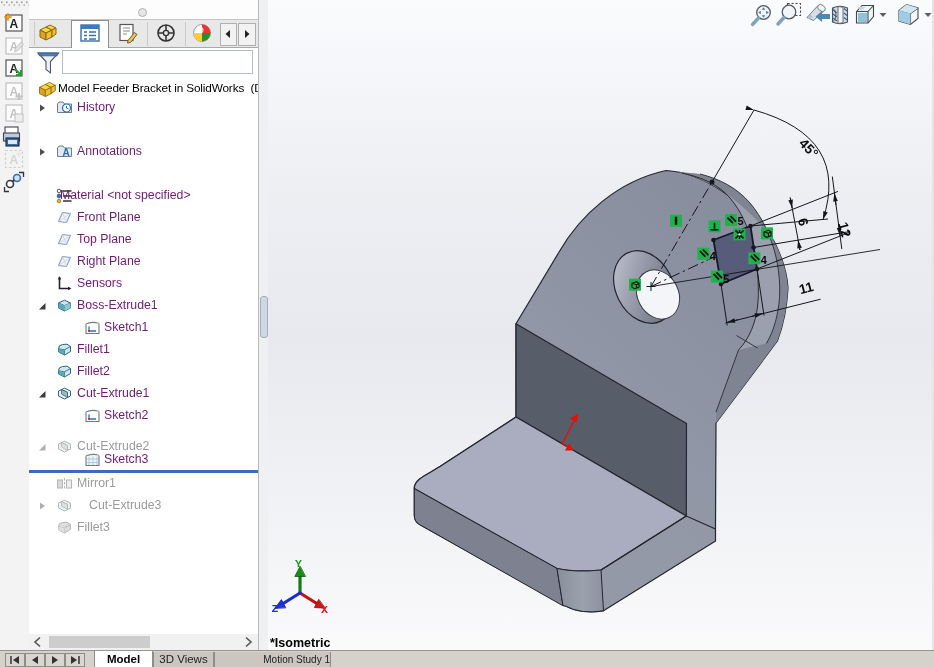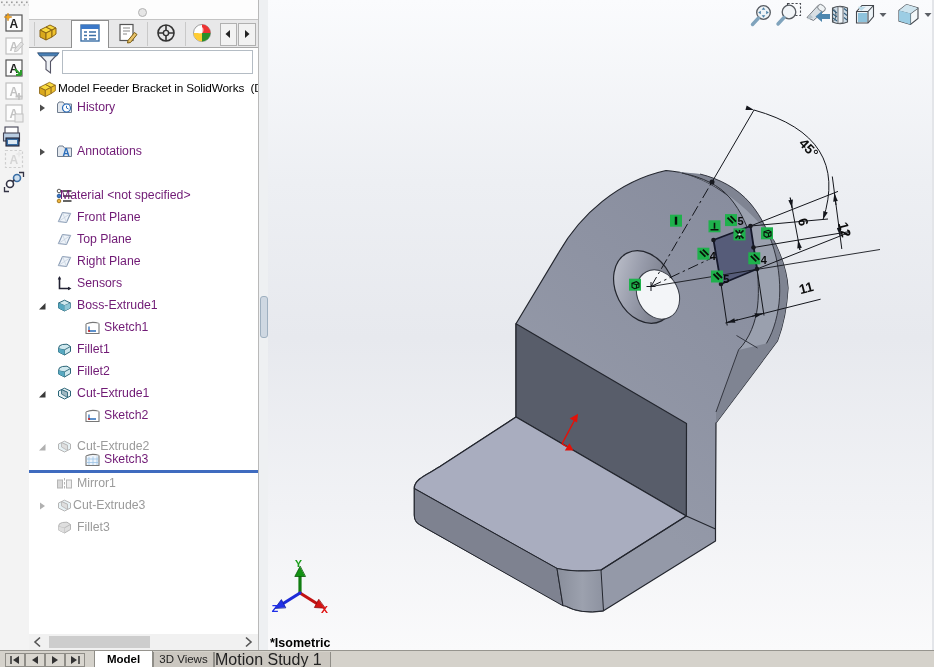--- a/index.html
+++ b/index.html
@@ -306,21 +306,21 @@
       </div>
 <div class="row gray" style="top:495px">
         <svg class="arr" width="10" height="10" viewBox="0 0 10 10">
           <path d="M3 1.5 L8 5 L3 8.5 Z" fill="#b0b0b0"></path>
         </svg>
         <svg class="ric" style="left:27px" width="17" height="17" viewBox="0 0 17 17">
           <path d="M2.5 6 L8.5 3.2 L14.5 6 L14.5 11 L8.5 14 L2.5 11 Z" fill="#e8f2f5" stroke="#b5b5b5" stroke-width="1"></path>
           <path d="M5.5 4.6 L11.5 7.3 L11.5 12.5" fill="none" stroke="#b5b5b5" stroke-width="0.9"></path>
           <path d="M5.5 4.6 L5.5 9 L11.5 12.5 L11.5 7.3 Z" fill="#dedede" stroke="#b5b5b5" stroke-width="0.8"></path>
         </svg>
-        <span class="rtxt" style="left:44px">Cut-Extrude3</span>
+        <span class="rtxt" style="left:60px">Cut-Extrude3</span>
       </div>
 <div class="row gray" style="top:517px">
         <svg class="ric" style="left:27px" width="17" height="17" viewBox="0 0 17 17">
           <path d="M2.5 7.5 Q 2.5 4 6.5 3.5 L11 3.2 L14.5 5.5 L14.5 10.5 L8.5 14 L2.5 11 Z" fill="#dedede" stroke="#b5b5b5" stroke-width="1"></path>
           <path d="M2.5 7.5 Q 4.5 8.5 8.5 8.8 L 8.5 14 M8.5 8.8 L14.5 5.5" fill="none" stroke="#b5b5b5" stroke-width="0.9"></path>
           <path d="M2.5 7.5 Q 4.5 8.5 8.5 8.8 L 8.5 14 L2.5 11 Z" fill="#dedede"></path>
         </svg>
         <span class="rtxt" style="left:48px">Fillet3</span>
       </div>
 <div class="abs" style="left:0;top:470px;width:229px;height:2.5px;background:#3f6bbf;"></div>
@@ -568,16 +568,16 @@
       <svg class="abs" style="left:48px;top:4px" width="14" height="10" viewBox="0 0 14 10">
         <path d="M4 1 L10 5 L4 9 Z" fill="#333"></path>
       </svg>
 <div class="abs" style="left:65px;top:2px;width:20px;height:14px;background:#d9d6cf;border:1px solid #8f8d87;box-sizing:border-box;"></div>
       <svg class="abs" style="left:68px;top:4px" width="14" height="10" viewBox="0 0 14 10">
         <path d="M11 1 L11 9" stroke="#333" stroke-width="1.5"></path>
         <path d="M3 1 L9 5 L3 9 Z" fill="#333"></path>
       </svg>
 <div class="abs" style="left:94px;top:0px;width:59px;height:17px;background:#fff;border:1px solid #8f8d87;border-top:none;box-sizing:border-box;text-align:center;font-size:11.5px;font-weight:bold;color:#000;line-height:16px;">Model</div>
 <div class="abs" style="left:153px;top:1px;width:61px;height:16px;background:#cbc7c0;border:1px solid #8f8d87;border-top:none;box-sizing:border-box;text-align:center;font-size:11.5px;color:#222;line-height:15px;">3D Views</div>
-<div class="abs" style="left:214px;top:1px;width:117px;height:16px;background:#cbc7c0;border:1px solid #8f8d87;border-top:none;box-sizing:border-box;text-align:left;font-size:16px;color:#222;line-height:15px;">Motion Study 1</div>
+<div class="abs" style="left:214px;top:1px;width:117px;height:16px;background:#cbc7c0;border:1px solid #8f8d87;border-top:none;box-sizing:border-box;text-align:right;font-size:10px;color:#222;line-height:15px;">Motion Study 1</div>
     </div>
 
 <div class="abs" style="left:932px;top:0;width:2px;height:650px;background:#e3e5e9;"></div>
   </div>
 </body></html>

